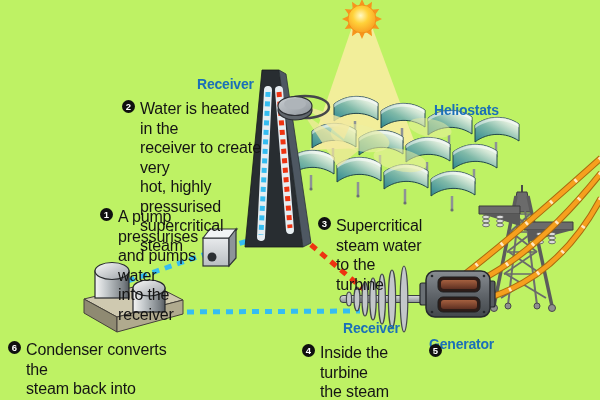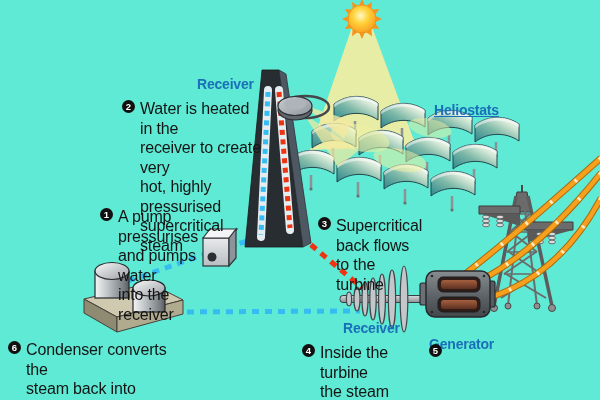--- a/index.html
+++ b/index.html
@@ -1,17 +1,17 @@
 <!DOCTYPE html>
 <html><head>
 <meta charset="utf-8">
 <style>
   html,body{margin:0;padding:0;background:#fff;}
   #stage{
-    position:relative;width:600px;height:400px;background:#5eead4;overflow:hidden;
+    position:relative;width:600px;height:400px;background:#bef264;overflow:hidden;
     font-family:"Liberation Sans","DejaVu Sans",sans-serif;
   }
   #scene{position:absolute;left:0;top:0;}
   .h{
     position:absolute;font-size:14px;font-weight:bold;color:#1a6fb8;
     letter-spacing:-0.2px;white-space:nowrap;z-index:5;
   }
   .step{position:absolute;display:flex;align-items:flex-start;z-index:5;}
   .num{
     flex:0 0 auto;width:13px;height:13px;border-radius:50%;background:#101010;color:#fff;
@@ -240,42 +240,42 @@
       <g fill="#24282b">
         <circle cx="432" cy="276" r="1.3"></circle>
           <circle cx="484" cy="276" r="1.3"></circle>
         <circle cx="432" cy="312" r="1.3"></circle>
           <circle cx="484" cy="312" r="1.3"></circle>
       </g>
     </g>
   </svg>
 
   <div class="h" style="left:197px;top:76px;">Receiver</div>
-  <div class="h" style="left:434px;top:102px;text-decoration:underline;">Heliostats</div>
+  <div class="h" style="left:434px;top:102px;">Heliostats</div>
   <div class="h" style="left:343px;top:320px;">Receiver</div>
   <div class="h" style="left:429px;top:336px;">Generator</div>
 
 
   <div class="step" style="left:100px;top:207px;width:125px;">
     <span class="num">1</span>
     <div class="txt">A pump pressurises
 and pumps water
 into the receiver</div>
   </div>
   <div class="step" style="left:122px;top:99px;width:140px;">
     <span class="num">2</span>
     <div class="txt">Water is heated in the
 receiver to create very
 hot, highly pressurised
 supercritical steam</div>
   </div>
   <div class="step" style="left:318px;top:216px;width:100px;">
     <span class="num">3</span>
     <div class="txt">Supercritical
-back flows
+steam water
 to the turbine</div>
   </div>
   <div class="step" style="left:302px;top:343px;width:135px;">
     <span class="num">4</span>
     <div class="txt">Inside the turbine
 the steam expands
 and spins the turbine</div>
   </div>
   <div class="step" style="left:429px;top:343px;width:150px;">
     <span class="num">5</span>

